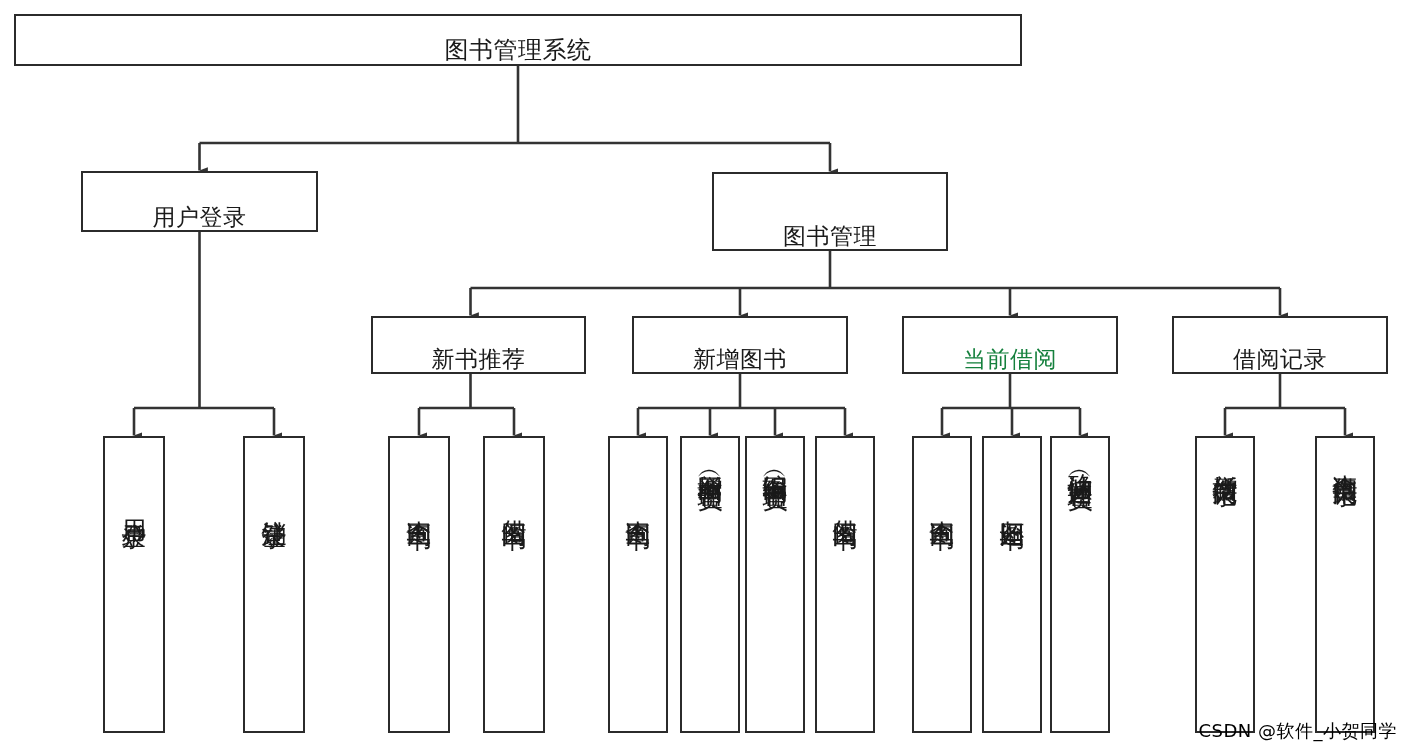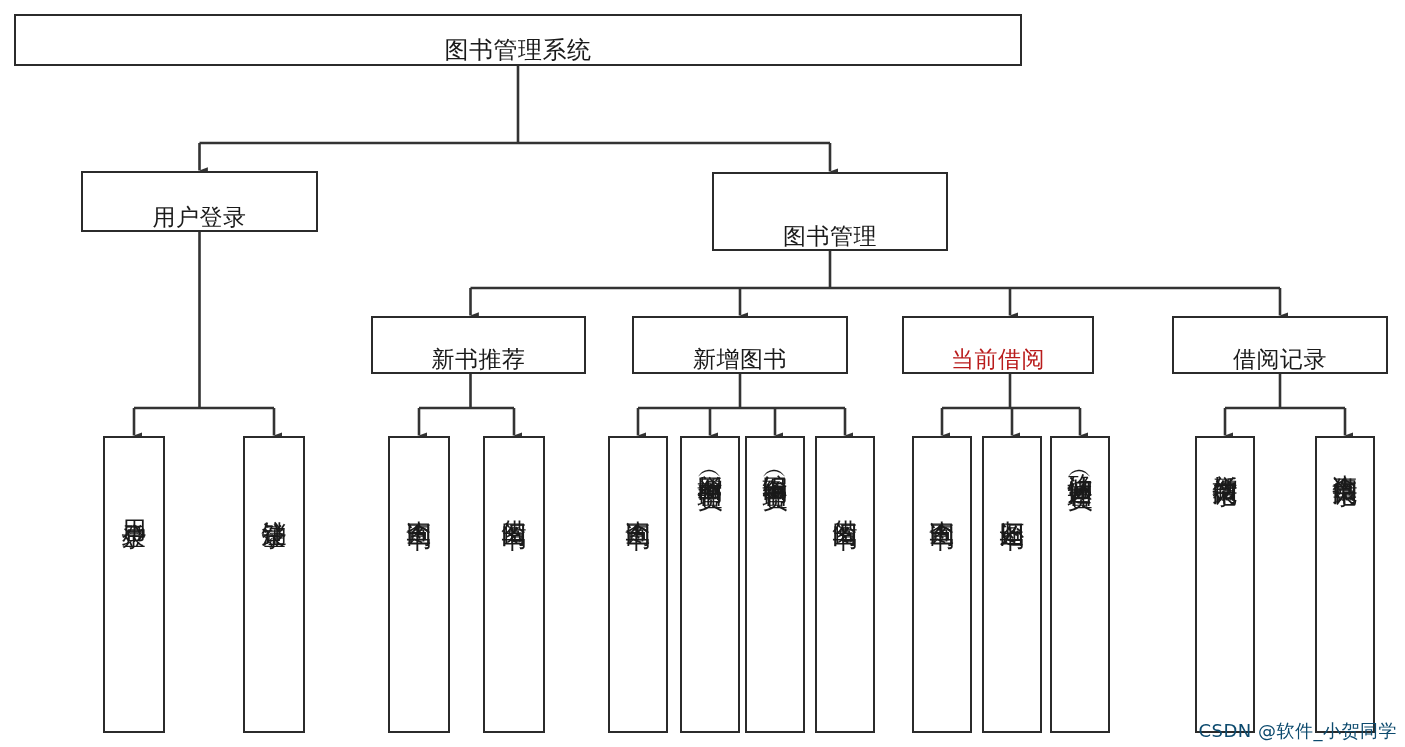--- a/index.html
+++ b/index.html
@@ -69,21 +69,21 @@
     padding-top: 62px;
   }
   .node.vert.pad-small {
     padding-top: 16px;
   }
   #watermark {
     position: absolute;
     right: 8px;
     bottom: 4px;
     font-size: 18px;
-    color: #0c4a6e;
+    color: #000000;
     white-space: nowrap;
     letter-spacing: 0.5px;
   }
 </style>
 </head>
 <body>
 
 <div id="diagram-root">
 
   <svg id="edge-layer" viewBox="0 0 1405 747" width="1405" height="747" xmlns="http://www.w3.org/2000/svg">
@@ -138,21 +138,21 @@
       </div>
       <div class="node horiz" style="left: 712px; top: 172px; width: 236px; height: 79px; border-color: rgb(43, 43, 43); background: rgb(255, 255, 255); color: rgb(26, 26, 26);">
         <span class="node-label">图书管理</span>
       </div>
       <div class="node horiz" style="left: 363px; top: 316px; width: 215px; height: 58px; border-color: rgb(43, 43, 43); background: rgb(255, 255, 255); color: rgb(26, 26, 26); margin-left: 8px;">
         <span class="node-label">新书推荐</span>
       </div>
       <div class="node horiz" style="left: 632px; top: 316px; width: 216px; height: 58px; border-color: rgb(43, 43, 43); background: rgb(255, 255, 255); color: rgb(26, 26, 26);">
         <span class="node-label">新增图书</span>
       </div>
-      <div class="node horiz" style="left: 902px; top: 316px; width: 192px; height: 58px; border-color: rgb(43, 43, 43); background: rgb(255, 255, 255); color: #b91c1c;">
+      <div class="node horiz" style="left: 902px; top: 316px; width: 216px; height: 58px; border-color: rgb(43, 43, 43); background: rgb(255, 255, 255); color: #15803d;">
         <span class="node-label">当前借阅</span>
       </div>
       <div class="node horiz" style="left: 1172px; top: 316px; width: 216px; height: 58px; border-color: rgb(43, 43, 43); background: rgb(255, 255, 255); color: rgb(26, 26, 26);">
         <span class="node-label">借阅记录</span>
       </div>
       <div class="node vert pad-mid" style="left: 103px; top: 436px; width: 62px; height: 297px; border-color: rgb(43, 43, 43); background: rgb(255, 255, 255); color: rgb(26, 26, 26);">
         <span class="node-label">用户登录</span>
       </div>
       <div class="node vert pad-mid" style="left: 243px; top: 436px; width: 62px; height: 297px; border-color: rgb(43, 43, 43); background: rgb(255, 255, 255); color: rgb(26, 26, 26);">
         <span class="node-label">注销登录</span>

